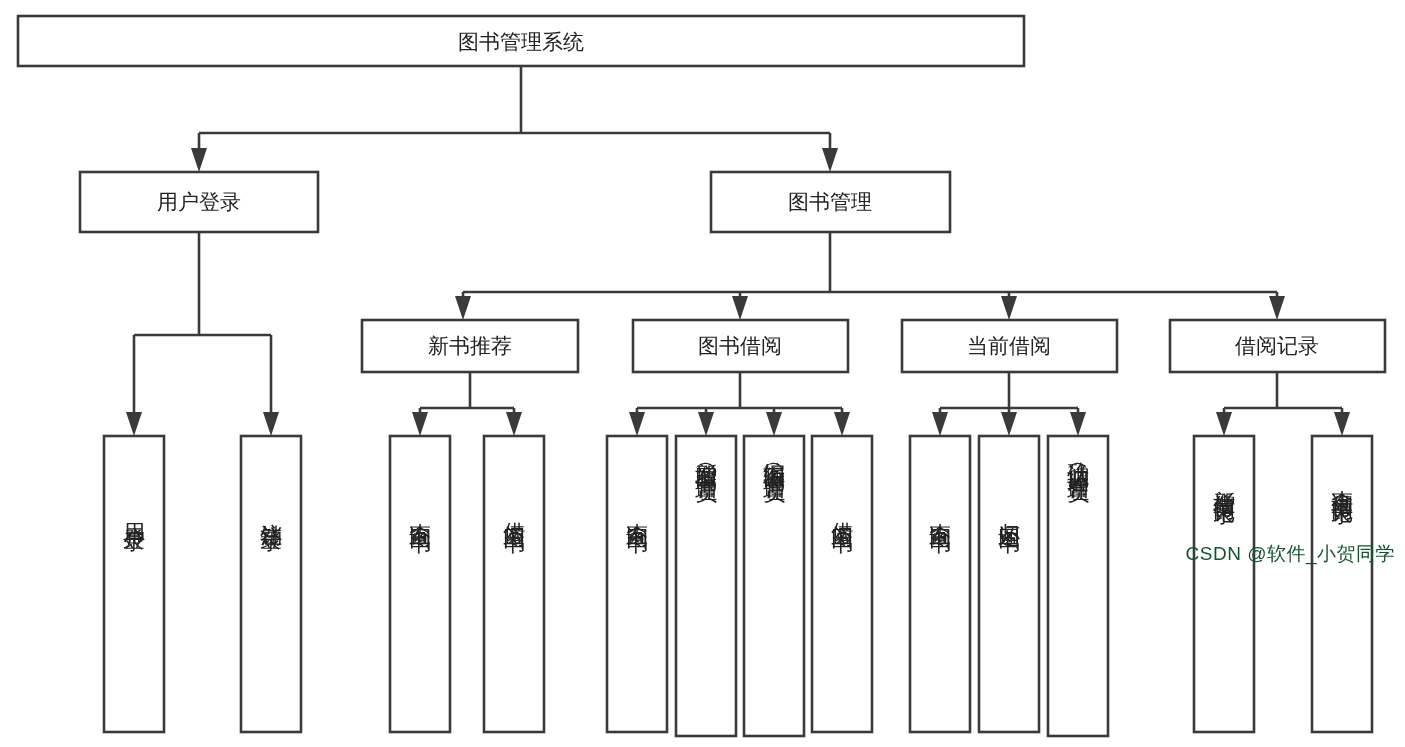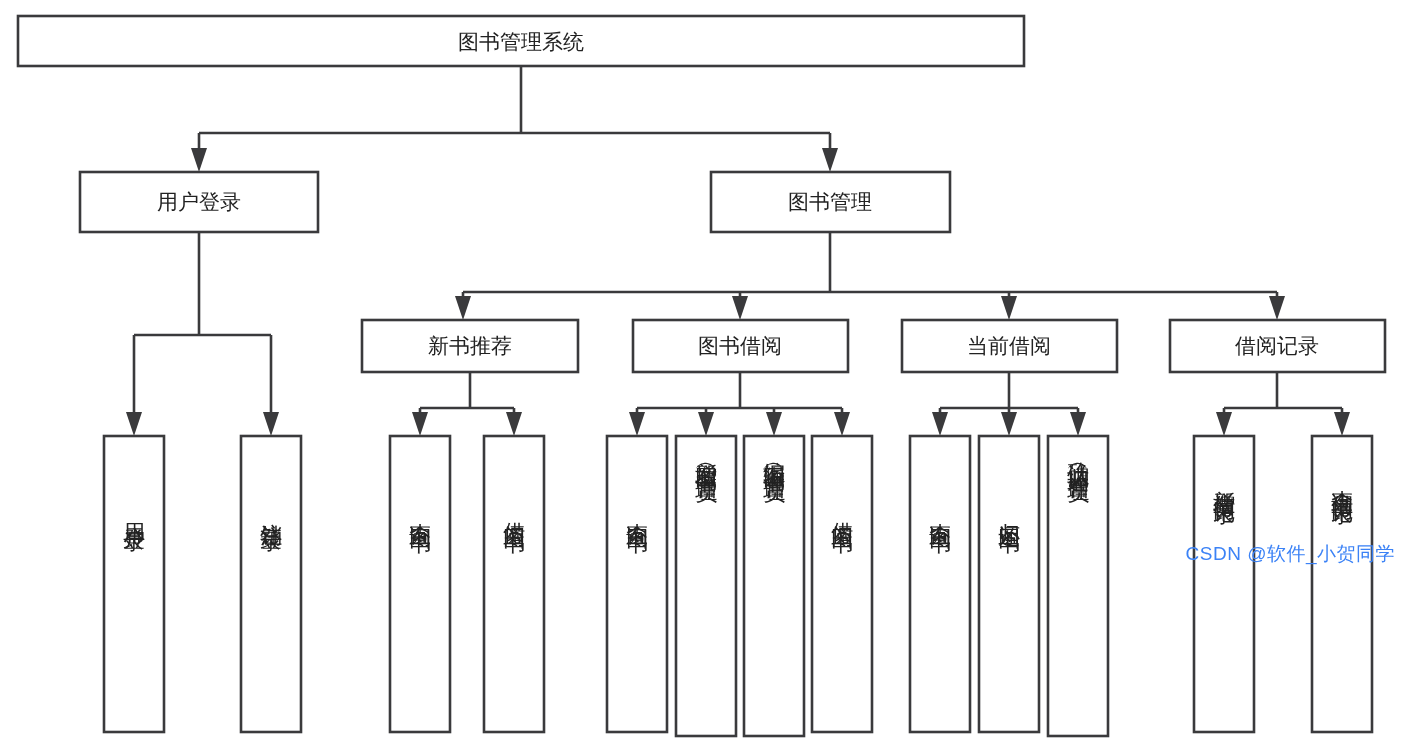--- a/index.html
+++ b/index.html
@@ -66,21 +66,21 @@
     letter-spacing: 3px;
     white-space: nowrap;
     text-align: center;
   }
   .watermark {
     position: absolute;
     right: 10px;
     bottom: 6px;
     font-family: "Liberation Sans", "DejaVu Sans", sans-serif;
     font-size: 19px;
-    color: #3b82f6;
+    color: #14532d;
     letter-spacing: 0.5px;
     white-space: nowrap;
   }
 </style>
 </head>
 <body>
 
 <div id="diagram-root">
 
   <svg id="flow-svg" viewBox="0 0 1405 747">

